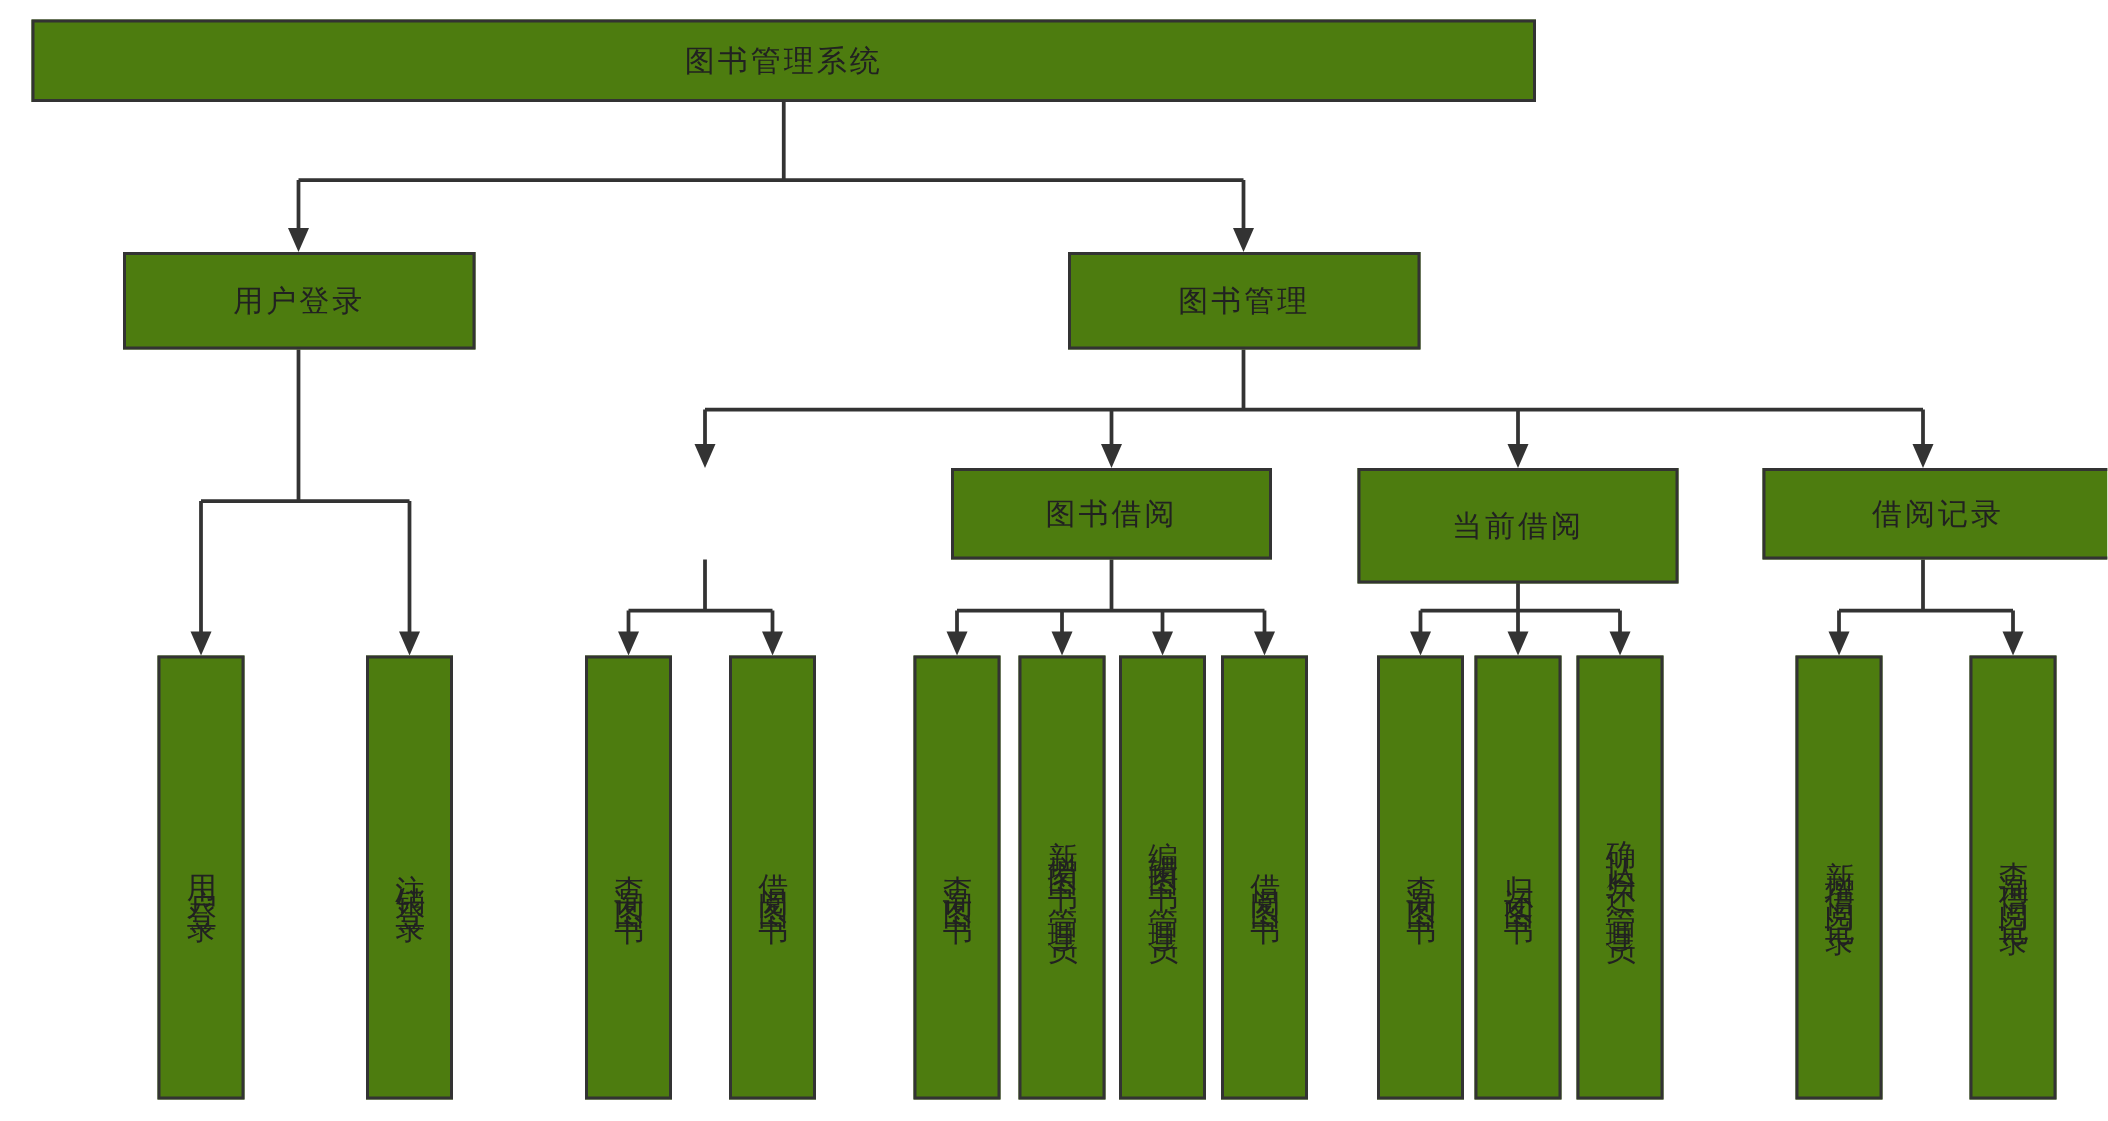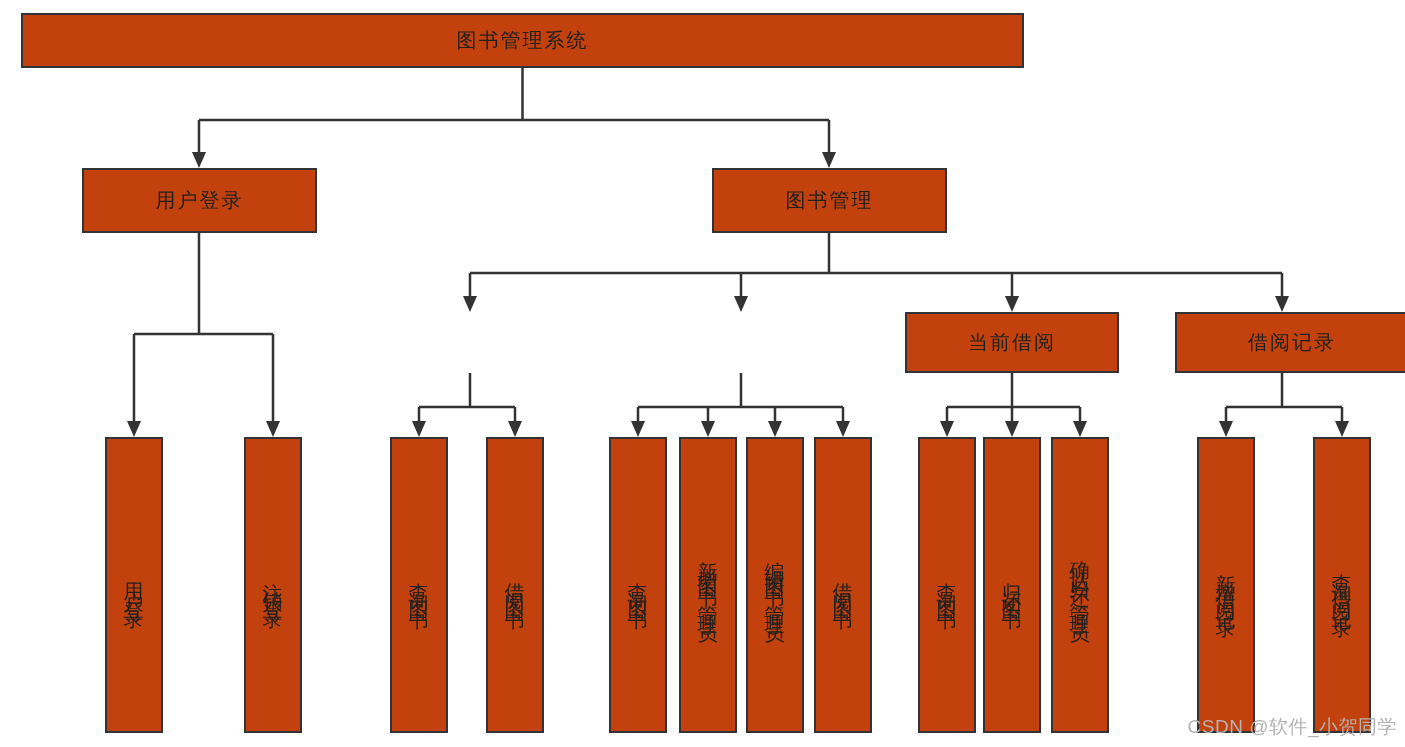--- a/index.html
+++ b/index.html
@@ -17,21 +17,21 @@
   }
   #connectors {
     position: absolute;
     left: 0;
     top: 0;
     z-index: 1;
   }
   .box {
     position: absolute;
     box-sizing: border-box;
-    background: #c2410c;
+    background: #4d7c0f;
     border: 2.5px solid #333333;
     display: flex;
     align-items: center;
     justify-content: center;
     z-index: 2;
     color: #212121;
   }
   .box.h span {
     font-size: 20px;
     letter-spacing: 2px;
@@ -105,21 +105,24 @@
     <span>图书管理系统</span>
   </div>
 
   <div class="box h" style="left:82px;top:168px;width:235px;height:65px">
     <span>用户登录</span>
   </div>
   <div class="box h" style="left:712px;top:168px;width:235px;height:65px">
     <span>图书管理</span>
   </div>
 
-  <div class="box h" style="left:905px;top:312px;width:214px;height:61px">
+  <div class="box h" style="left:634px;top:312px;width:214px;height:61px">
+    <span>图书借阅</span>
+  </div>
+  <div class="box h" style="left:905px;top:312px;width:214px;height:77px">
     <span>当前借阅</span>
   </div>
   <div class="box h" style="left:1175px;top:312px;width:234px;height:61px">
     <span>借阅记录</span>
   </div>
 
   <div class="box v" style="left:105px;top:437px;width:58px;height:296px">
     <span>用户登录</span>
   </div>
   <div class="box v" style="left:244px;top:437px;width:58px;height:296px">
@@ -156,15 +159,14 @@
     <span>确认归还（管理员）</span>
   </div>
 
   <div class="box v" style="left:1197px;top:437px;width:58px;height:296px">
     <span>新增借阅记录</span>
   </div>
   <div class="box v" style="left:1313px;top:437px;width:58px;height:296px">
     <span>查询借阅记录</span>
   </div>
 
-  <div id="watermark">CSDN @软件_小贺同学</div>
 
 </div>
 
 </body></html>

